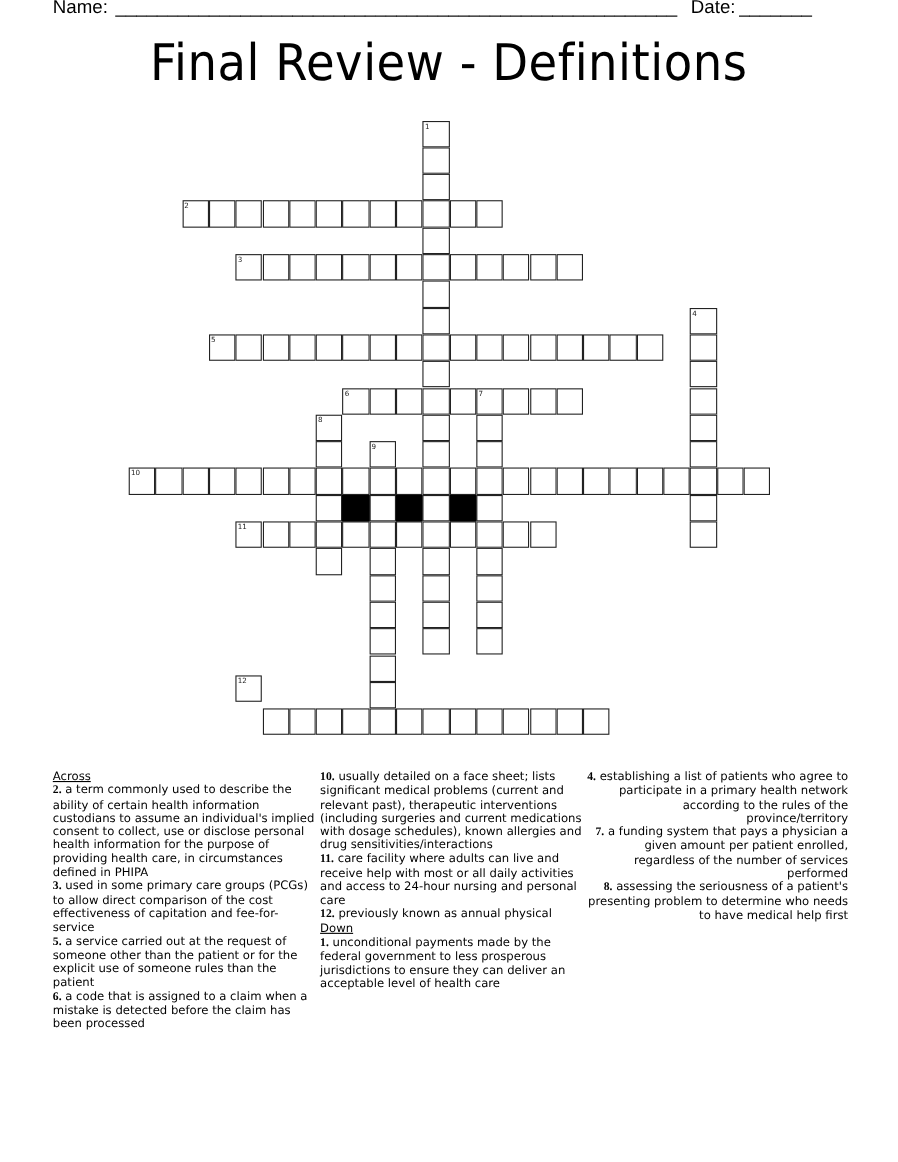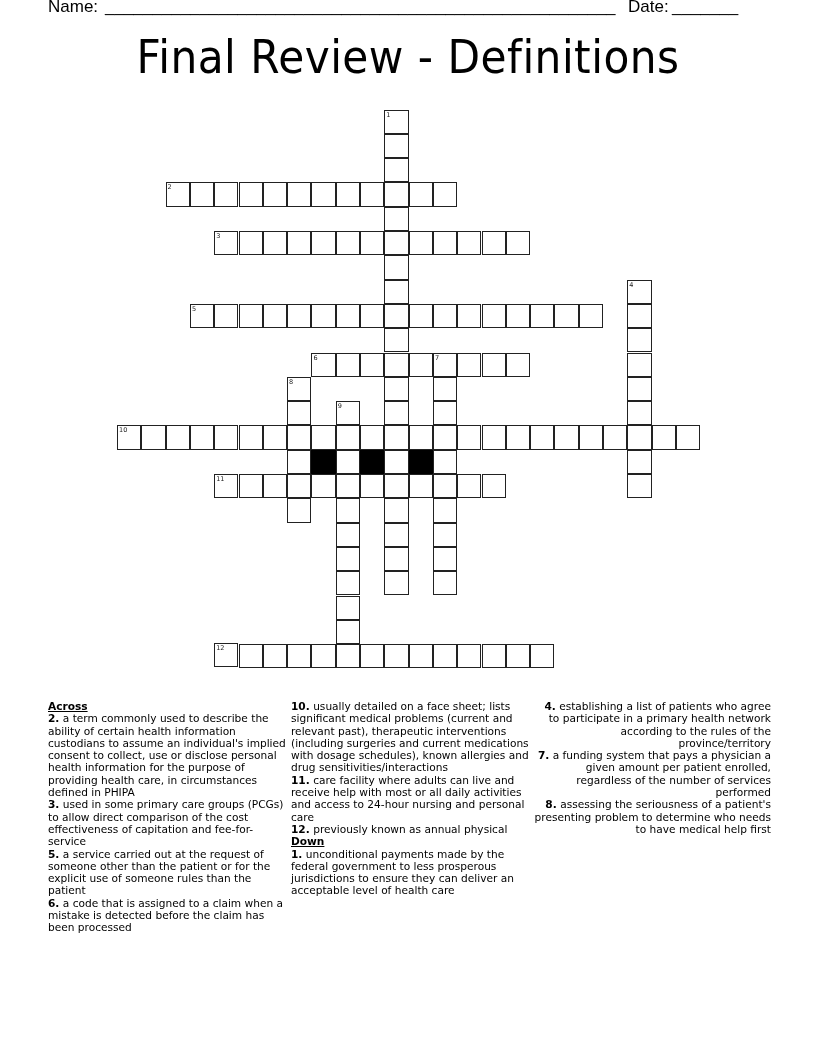--- a/index.html
+++ b/index.html
@@ -17,23 +17,23 @@
   .cell { position: absolute; width: 24.3px; height: 24.3px; box-sizing: border-box;
     border: 1.4px solid #222; background: #fff; }
   .cell.black { background: #000; border-color: #000; }
   .cell .num { position: absolute; left: 1px; top: 0px; font-family: "DejaVu Sans", sans-serif;
     font-size: 6.5px; line-height: 8px; color: #222; }
   .clues { position: absolute; top: 700px; font-family: "DejaVu Sans", sans-serif;
     font-size: 10.6px; line-height: 12.3px; }
   .col1 { left: 48px; width: 238px; }
   .col2 { left: 291px; width: 238px; }
   .col3 { left: 533px; width: 238px; text-align: right; }
-  .heading { font-weight: bold; text-decoration: underline; display: block; }
+  .heading { font-weight: normal; text-decoration: underline; display: block; }
   .clue { display: block; }
-  .clue b { font-weight: bold; }
+  .clue b { font-weight: bold; font-family: Liberation Serif, serif; }
 </style>
 </head>
 <body>
 
 <div class="header-row">
   <span class="name-label">Name:</span>
   <span class="name-line">______________________________________________________</span>
   <span class="date-label">Date:</span>
   <span class="date-line">_______</span>
 </div>
@@ -185,21 +185,21 @@
     <div class="cell" style="left: 97.2px; top: 364.5px;">
       <span class="num">11</span>
     </div>
     <div class="cell" style="left: 121.5px; top: 364.5px;"></div>
     <div class="cell" style="left: 145.8px; top: 364.5px;"></div>
     <div class="cell" style="left: 194.4px; top: 364.5px;"></div>
     <div class="cell" style="left: 243px; top: 364.5px;"></div>
     <div class="cell" style="left: 291.6px; top: 364.5px;"></div>
     <div class="cell" style="left: 340.2px; top: 364.5px;"></div>
     <div class="cell" style="left: 364.5px; top: 364.5px;"></div>
-    <div class="cell" style="left: 97.2px; top: 533px; text-decoration: underline;">
+    <div class="cell" style="left: 97.2px; top: 504px; text-decoration: underline;">
       <span class="num">12</span>
     </div>
     <div class="cell" style="left: 121.5px; top: 534.6px;"></div>
     <div class="cell" style="left: 145.8px; top: 534.6px;"></div>
     <div class="cell" style="left: 170.1px; top: 534.6px;"></div>
     <div class="cell" style="left: 194.4px; top: 534.6px;"></div>
     <div class="cell" style="left: 243px; top: 534.6px;"></div>
     <div class="cell" style="left: 267.3px; top: 534.6px;"></div>
     <div class="cell" style="left: 291.6px; top: 534.6px;"></div>
     <div class="cell" style="left: 315.9px; top: 534.6px;"></div>

